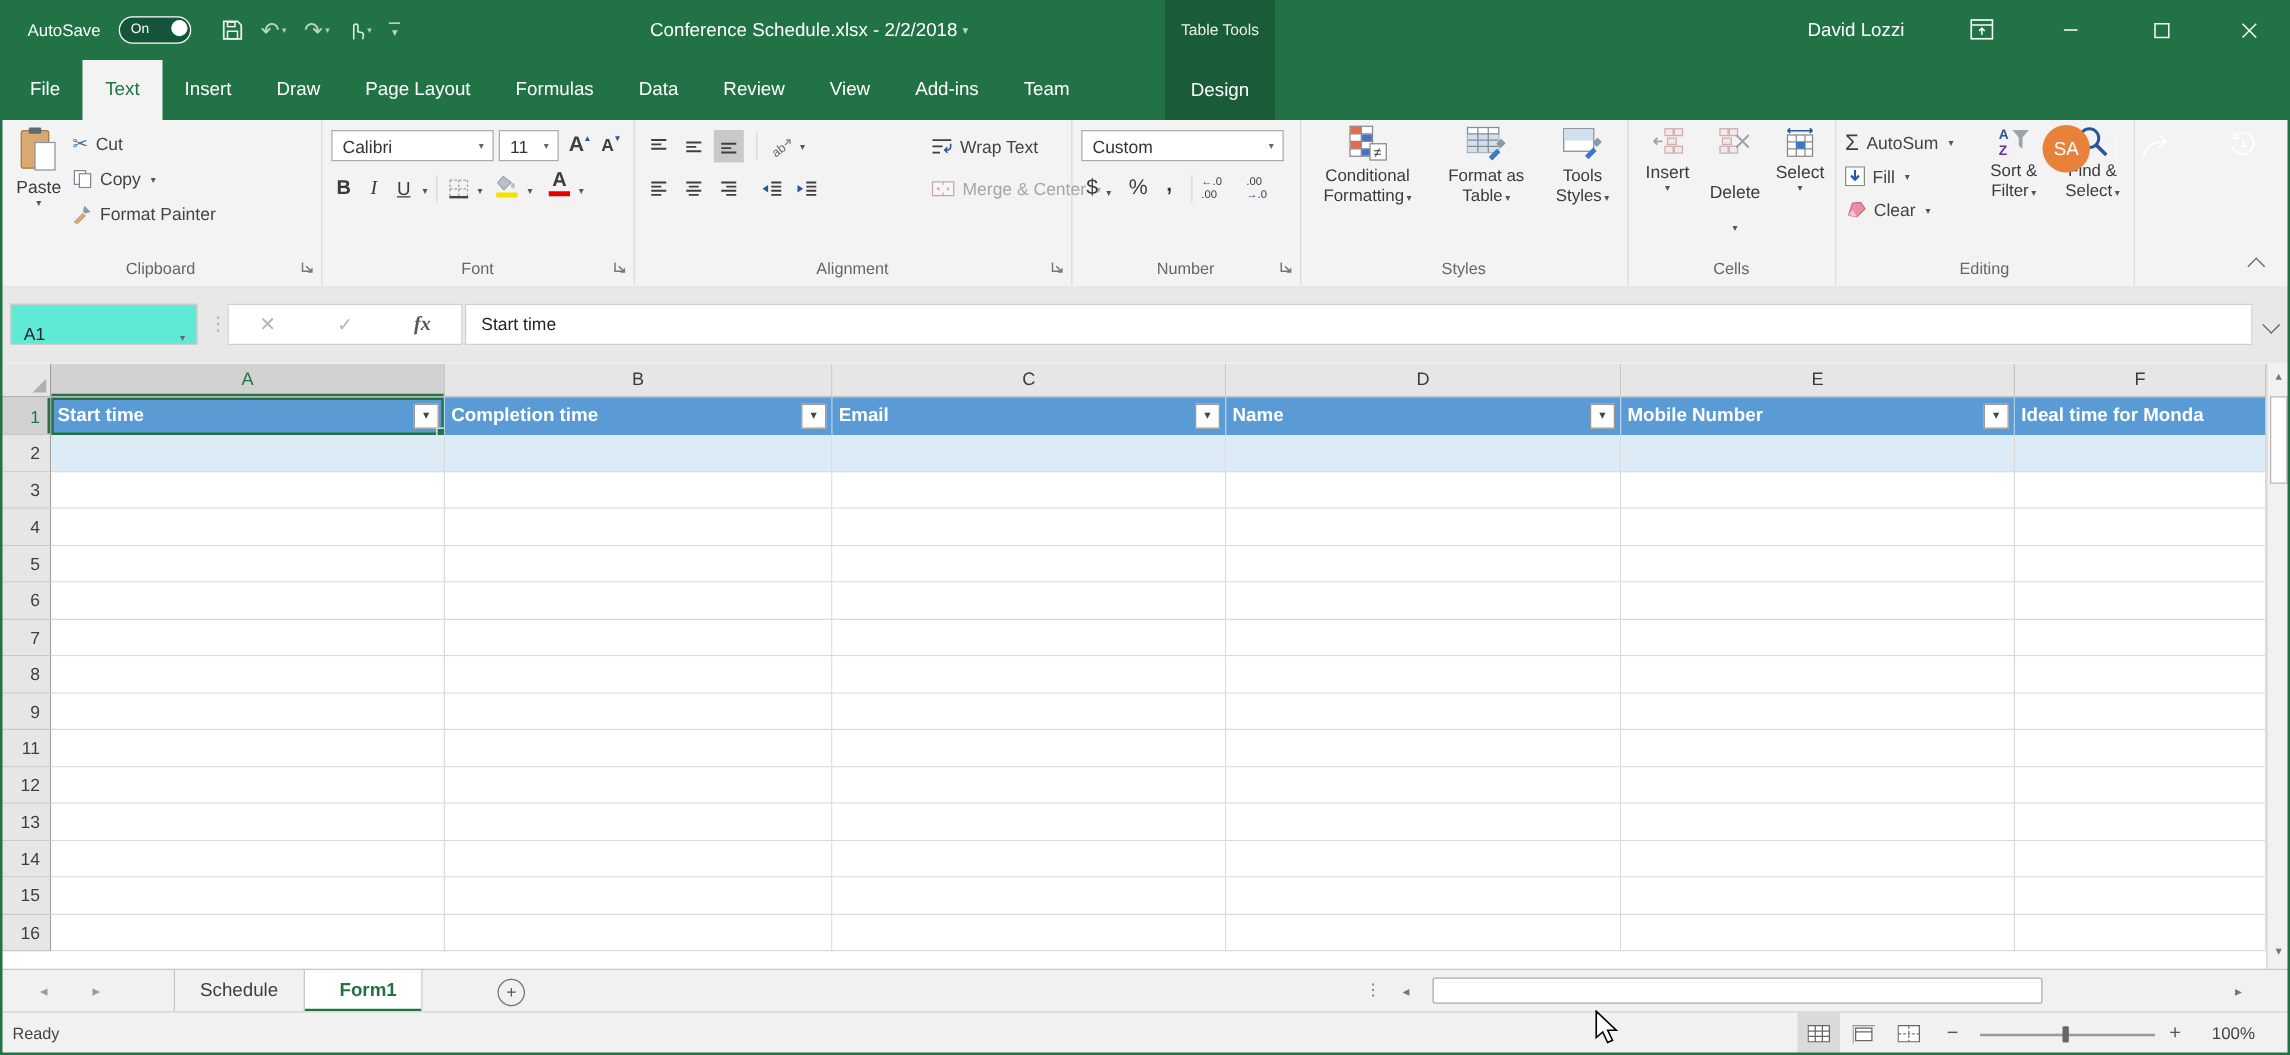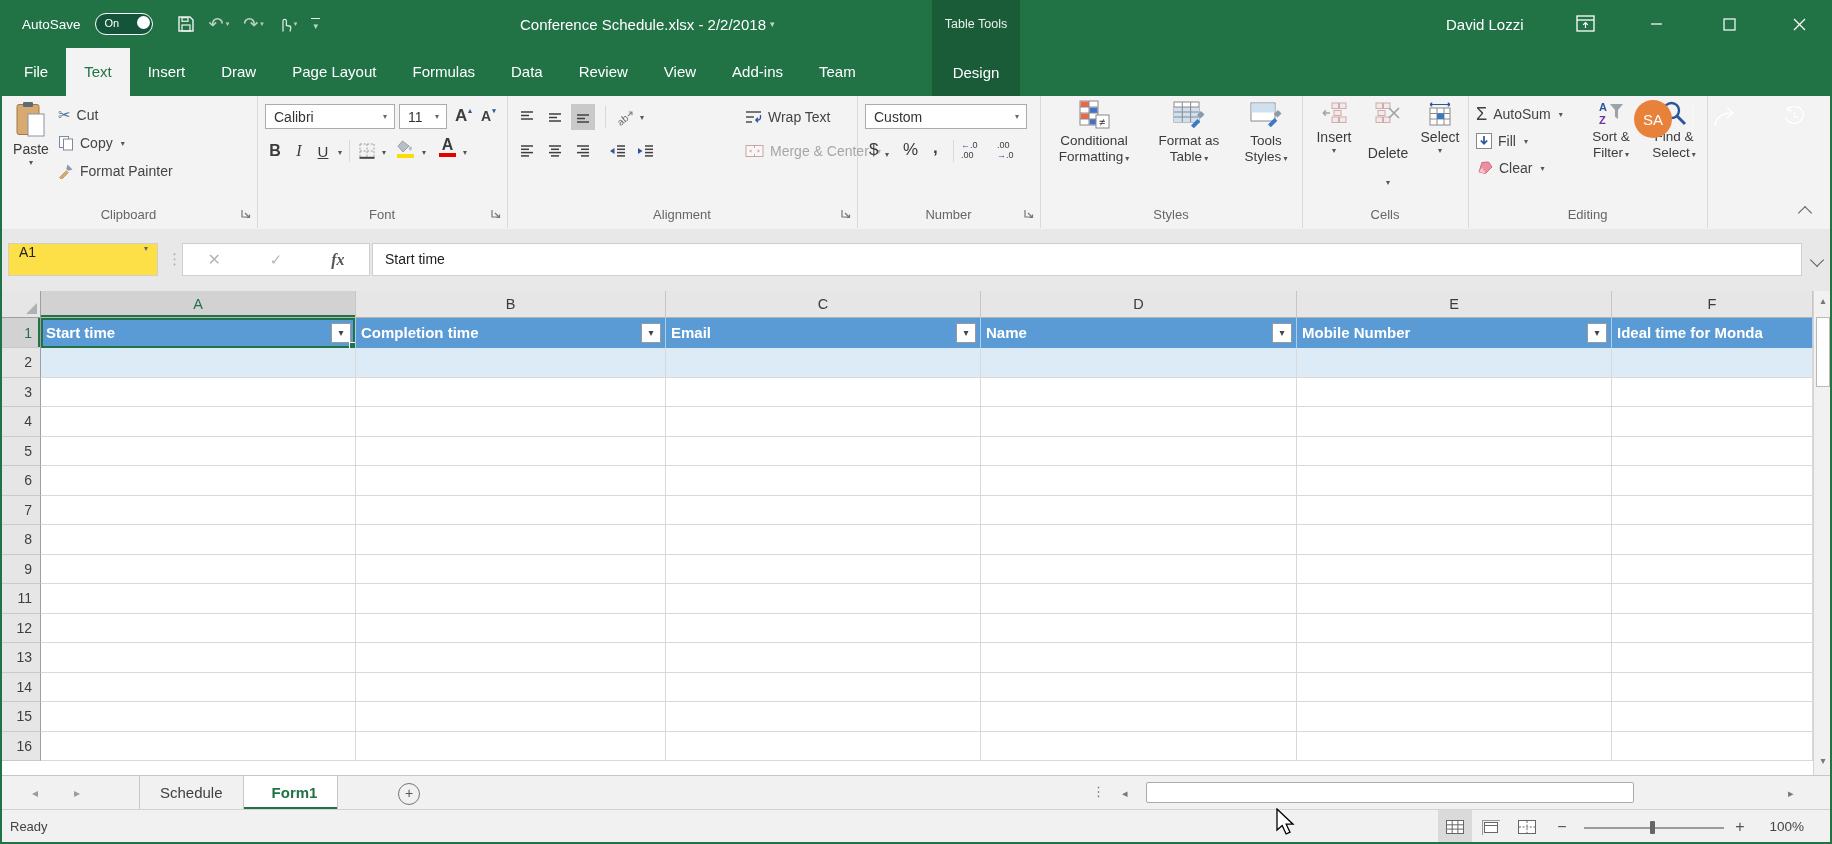--- a/index.html
+++ b/index.html
@@ -59,21 +59,21 @@
   .fA i{font-style:normal;font-size:7px;position:relative;top:-8px;left:1px;}
   .stack{display:flex;flex-direction:column;align-items:center;gap:1px;cursor:pointer;}
   .colorbar{width:17px;height:4px;}
   .dec{font-size:9px;line-height:10px;color:#3b3b3b;cursor:pointer;}
   .dec i{font-style:normal;color:#2b579a;}
   .numglyph{font-size:17px;color:#3b3b3b;cursor:pointer;}
   .dis{color:#a8a6a4!important;}
   .chev{width:9px;height:9px;border-left:1.7px solid #5f5f5f;border-top:1.7px solid #5f5f5f;position:absolute;cursor:pointer;}
   
   #formulabar{position:absolute;left:0;top:229px;width:1832px;height:62px;background:#e8e8e8;}
-  .namebox{position:absolute;left:8px;top:14px;width:150px;height:33px;background:#fde047;border:1px solid #d0cfce;box-sizing:border-box;display:flex;align-items:flex-start;}
+  .namebox{position:absolute;left:8px;top:14px;width:150px;height:33px;background:#5eead4;border:1px solid #d0cfce;box-sizing:border-box;display:flex;align-items:flex-end;}
   .namebox .nv{flex:1;padding-left:10px;font-size:14px;color:#222;}
   .namebox .ca{width:22px;text-align:center;font-size:8px;color:#666;}
   #fdots{position:absolute;left:167px;top:21px;color:#b3b1af;font-size:15px;letter-spacing:0;}
   .fxbox{position:absolute;left:182px;top:14px;width:188px;height:33px;background:#fff;border:1px solid #d0cfce;box-sizing:border-box;display:flex;align-items:center;justify-content:space-around;}
   .fxx{color:#b8b6b4;font-size:16px;cursor:pointer;}
   .fxc{color:#b8b6b4;font-size:15px;cursor:pointer;}
   .fxfx{font-family:"Liberation Serif",serif;font-style:italic;font-weight:bold;font-size:16px;color:#555;cursor:pointer;}
   .ffield{position:absolute;left:372px;top:14px;width:1430px;height:33px;background:#fff;border:1px solid #d0cfce;box-sizing:border-box;line-height:31px;padding-left:12px;font-size:14px;color:#222;}
   
   #grid{position:absolute;left:0;top:291px;width:1832px;height:484px;background:#fff;overflow:hidden;}

